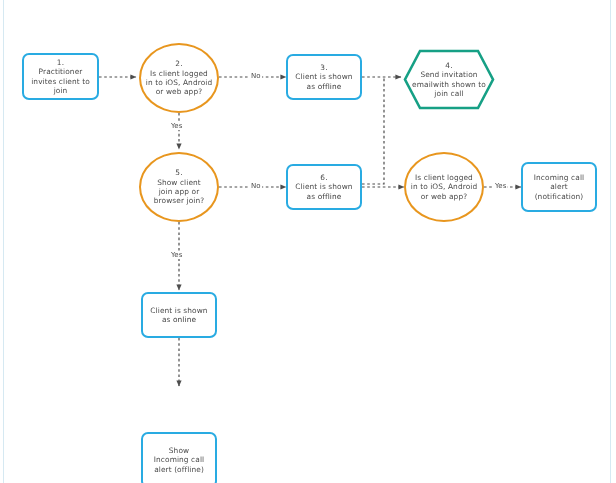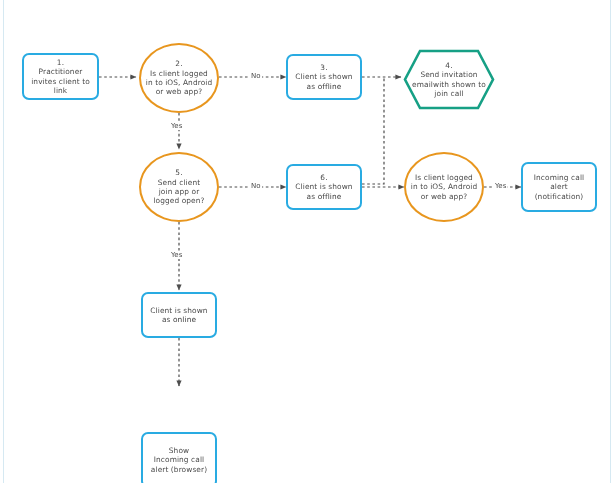--- a/index.html
+++ b/index.html
@@ -121,21 +121,21 @@
 
       <line x1="179" y1="338" x2="179" y2="386" marker-end="url(#arrow)"></line>
     </g>
   </svg>
 
   <div class="node rect" style="left:22px; top:53px; width:77px; height:47px;">
     <div class="txt">
       <div>1.</div>
       <div>Practitioner</div>
       <div>invites client to</div>
-      <div>link</div>
+      <div>join</div>
     </div>
   </div>
 
   <div class="node circle" style="left:139px; top:43px; width:80px; height:70px;">
     <div class="txt">
       <div>2.</div>
       <div>Is client logged</div>
       <div>in to iOS, Android</div>
       <div>or web app?</div>
     </div>
@@ -159,23 +159,23 @@
       <div>4.</div>
       <div>Send invitation</div>
       <div>emailwith shown to</div>
       <div>join call</div>
     </div>
   </div>
 
   <div class="node circle" style="left:139px; top:152px; width:80px; height:70px;">
     <div class="txt">
       <div>5.</div>
-      <div>Send client</div>
+      <div>Show client</div>
       <div>join app or</div>
-      <div>logged open?</div>
+      <div>browser join?</div>
     </div>
   </div>
 
   <div class="node rect" style="left:286px; top:164px; width:76px; height:46px;">
     <div class="txt">
       <div>6.</div>
       <div>Client is shown</div>
       <div>
         <span>as </span><b>offline</b>
       </div>
@@ -204,21 +204,21 @@
       <div>
         <span>as </span><b>online</b>
       </div>
     </div>
   </div>
 
   <div class="node rect" style="left:141px; top:388px; width:76px; height:56px;margin-top:44px;">
     <div class="txt">
       <div>Show</div>
       <div>Incoming call</div>
-      <div>alert (browser)</div>
+      <div>alert (offline)</div>
     </div>
   </div>
 
   <div class="edge-label" style="left:250px; top:72px;">No</div>
   <div class="edge-label" style="left:170px; top:122px;">Yes</div>
   <div class="edge-label" style="left:250px; top:182px;">No</div>
   <div class="edge-label" style="left:494px; top:182px;">Yes</div>
   <div class="edge-label" style="left:170px; top:251px;">Yes</div>
 
 </div>

